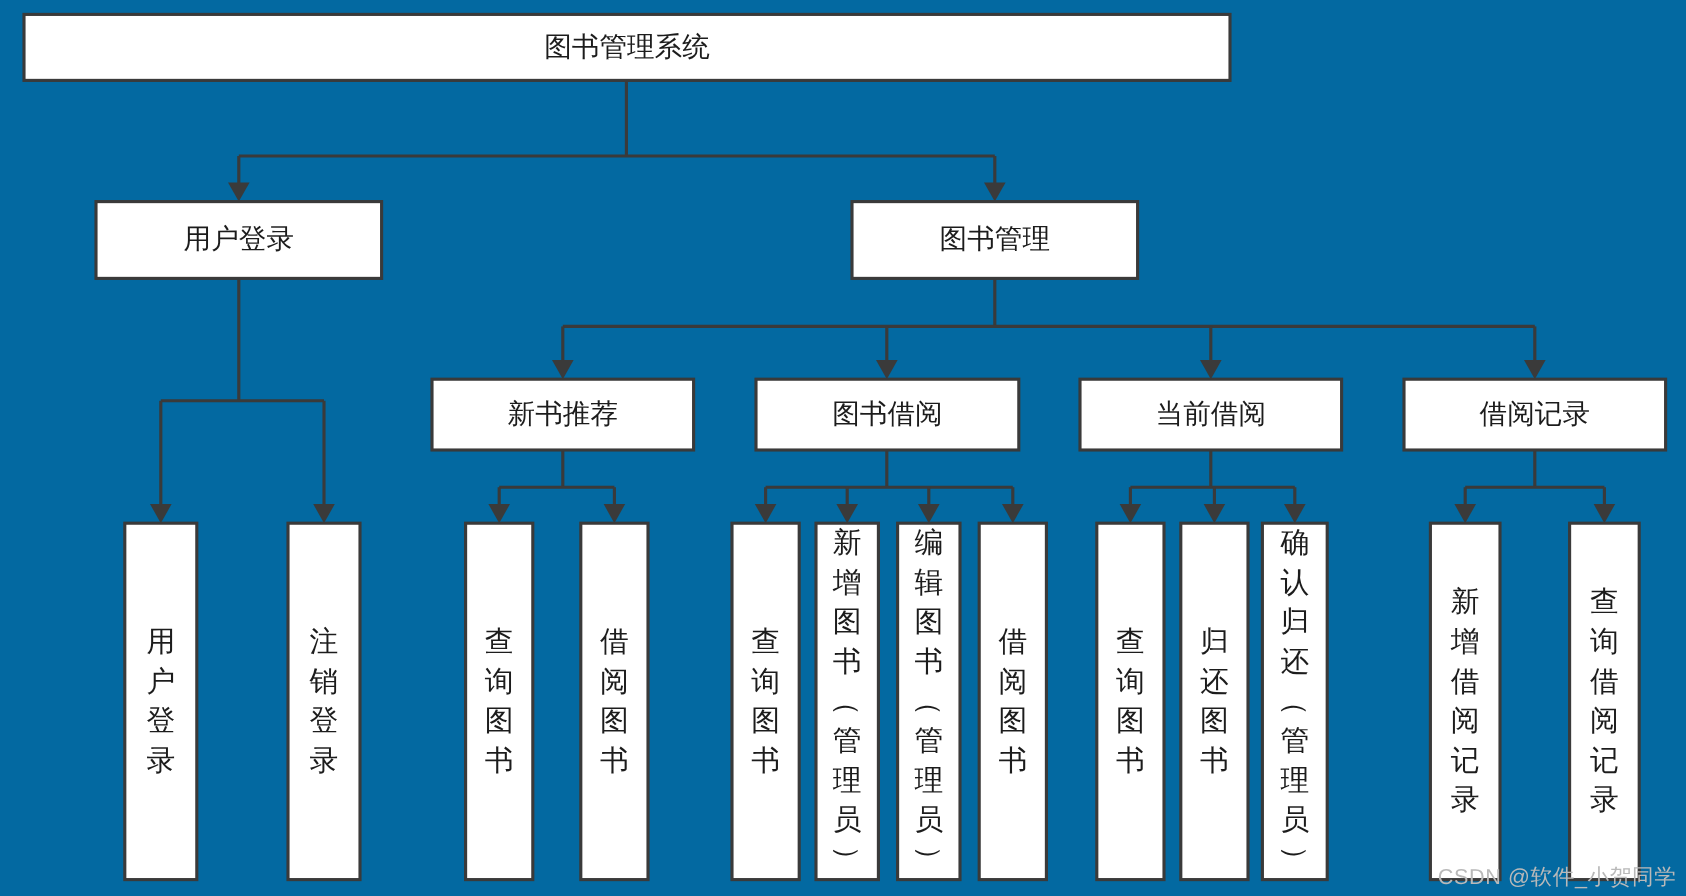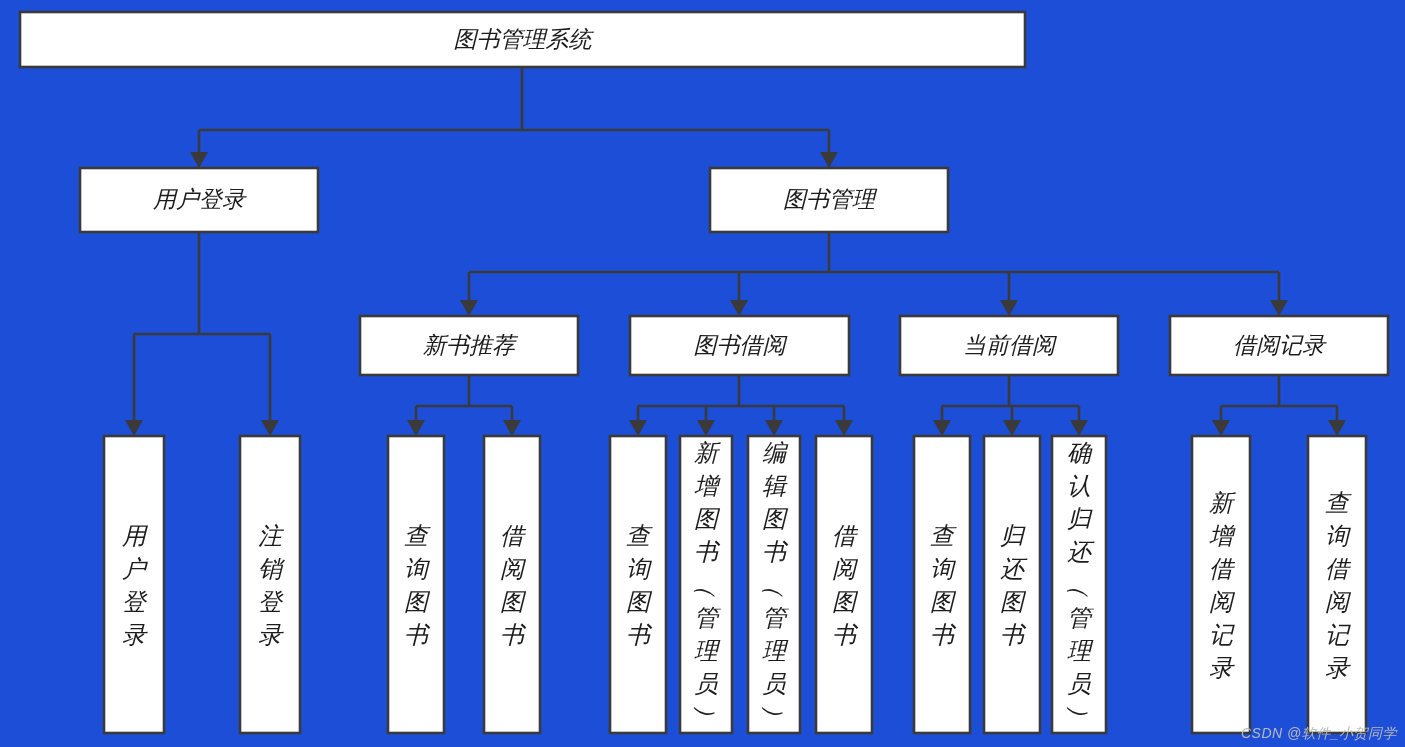--- a/index.html
+++ b/index.html
@@ -10,22 +10,21 @@
   body {
     width: 1405px;
     height: 747px;
     font-family: "Liberation Sans", "DejaVu Sans", sans-serif;
     overflow: hidden;
   }
   #diagram-root {
     position: relative;
     width: 1405px;
     height: 747px;
-    background: #1d4ed8;
-    font-style: italic;
+    background: #0369a1;
   }
   svg#tree-svg {
     position: absolute;
     left: 0;
     top: 0;
     width: 1405px;
     height: 747px;
     display: block;
   }
   .node-box {
@@ -48,21 +47,21 @@
   }
   .arrow-head {
     fill: #3a3a3a;
     stroke: none;
   }
   .watermark {
     position: absolute;
     right: 8px;
     bottom: 4px;
     font-family: "Liberation Sans", "DejaVu Sans", sans-serif;
-    font-size: 14px;
+    font-size: 18px;
     color: #b9b9b9;
     white-space: nowrap;
     user-select: none;
     letter-spacing: 0.5px;
   }
 </style>
 </head>
 <body>
 
 <div id="diagram-root">

